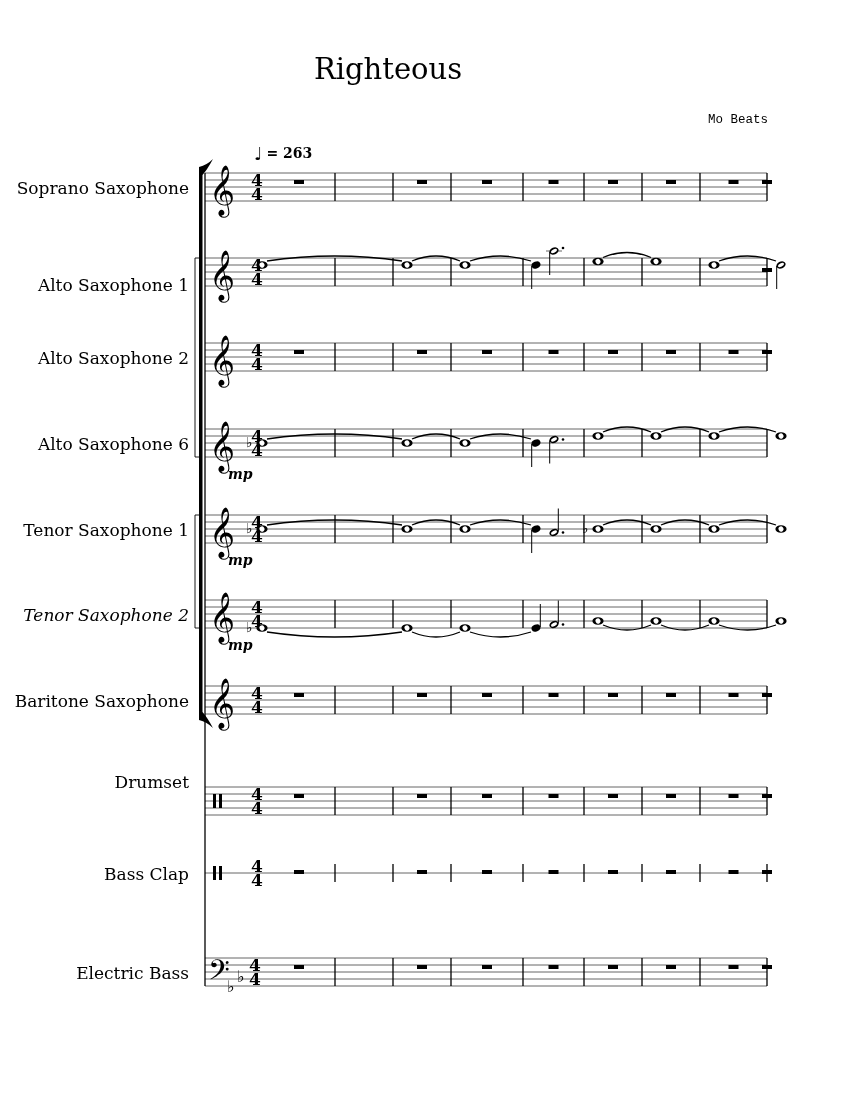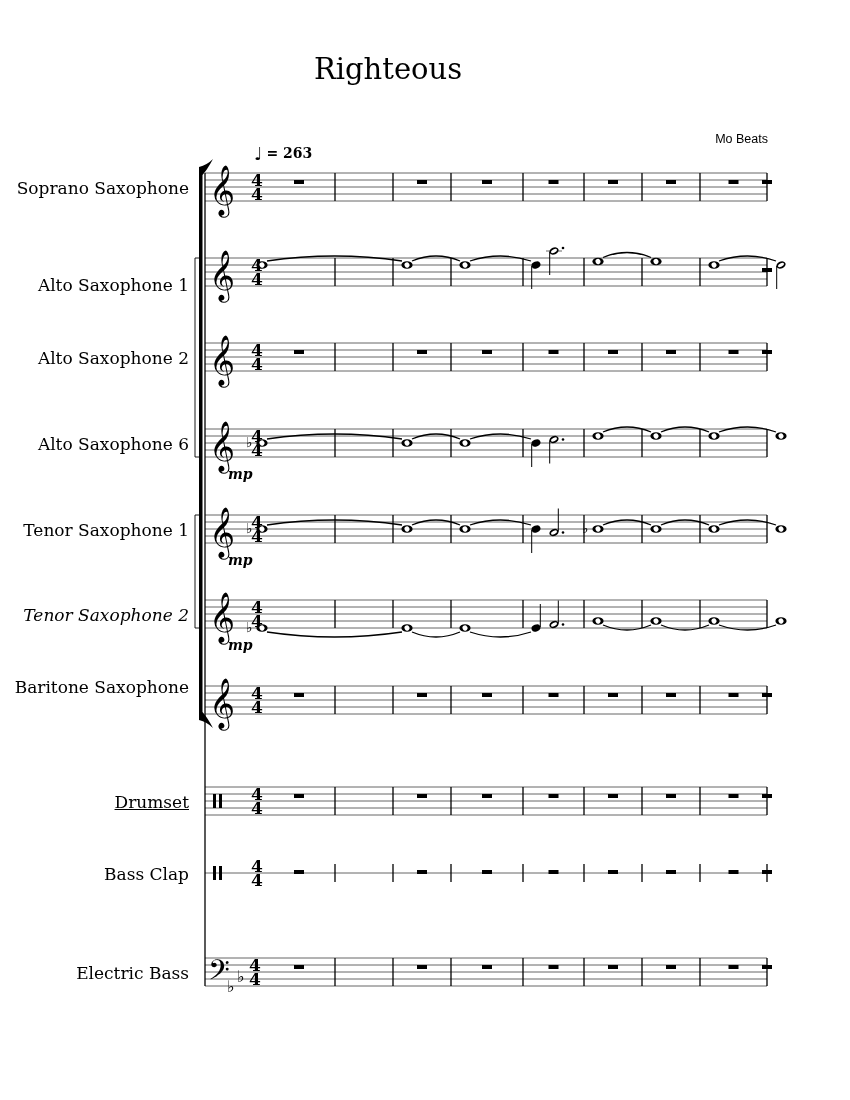--- a/index.html
+++ b/index.html
@@ -1,41 +1,41 @@
 <!DOCTYPE html>
 <html><head>
 <meta charset="utf-8">
 <style>
   html, body { margin: 0; padding: 0; background: #ffffff; }
   body { width: 850px; height: 1100px; position: relative; overflow: hidden; font-family: "DejaVu Serif", "Liberation Serif", serif; color: #000; }
   #score { position: absolute; left: 0; top: 0; }
   .title { position: absolute; left: 0; width: 776px; top: 52px; text-align: center; font-size: 29px; font-family: "DejaVu Serif", "Liberation Serif", serif; }
-  .composer { position: absolute; right: 82px; top: 132px; font-size: 12.5px; font-family: Liberation Sans, sans-serif; }
+  .composer { position: absolute; right: 82px; top: 113px; font-size: 12.5px; font-family: Liberation Mono, monospace; }
   .tempo { position: absolute; left: 254px; top: 145px; font-size: 14px; font-weight: bold; font-family: "DejaVu Serif", "Liberation Serif", serif; display: flex; align-items: flex-end; gap: 4px; }
   .inst-label { position: absolute; right: 661px; font-size: 17px; white-space: nowrap; text-align: left; font-family: "DejaVu Serif", "Liberation Serif", serif; }
 </style>
 </head>
 <body>
 
 <div class="title">Righteous</div>
 <div class="composer">Mo Beats</div>
 <div class="tempo">
   <span style="font-size:18px;font-weight:normal;line-height:14px;">♩</span>
   <span>= 263</span>
 </div>
 
 <div id="labels">
     <div class="inst-label" style="top: 178px;">Soprano Saxophone</div>
     <div class="inst-label" style="top: 275px;">Alto Saxophone 1</div>
     <div class="inst-label" style="top: 348px;">Alto Saxophone 2</div>
     <div class="inst-label" style="top: 434px;">Alto Saxophone 6</div>
     <div class="inst-label" style="top: 520px;">Tenor Saxophone 1</div>
     <div class="inst-label" style="top: 605px; font-style: italic;">Tenor Saxophone 2</div>
-    <div class="inst-label" style="top: 677px;">Baritone Saxophone</div>
-    <div class="inst-label" style="top: 792px; text-decoration: underline;">Drumset</div>
+    <div class="inst-label" style="top: 691px;">Baritone Saxophone</div>
+    <div class="inst-label" style="top: 772px;">Drumset</div>
     <div class="inst-label" style="top: 864px;">Bass Clap</div>
     <div class="inst-label" style="top: 963px;">Electric Bass</div>
   </div>
 
 <svg id="score" width="850" height="1100" viewBox="0 0 850 1100" xmlns="http://www.w3.org/2000/svg">
     <g>
       <line x1="205" x2="767" y1="173" y2="173" stroke="#555" stroke-width="0.9"></line>
       <line x1="205" x2="767" y1="180" y2="180" stroke="#555" stroke-width="0.9"></line>
       <line x1="205" x2="767" y1="187" y2="187" stroke="#555" stroke-width="0.9"></line>
       <line x1="205" x2="767" y1="194" y2="194" stroke="#555" stroke-width="0.9"></line>

